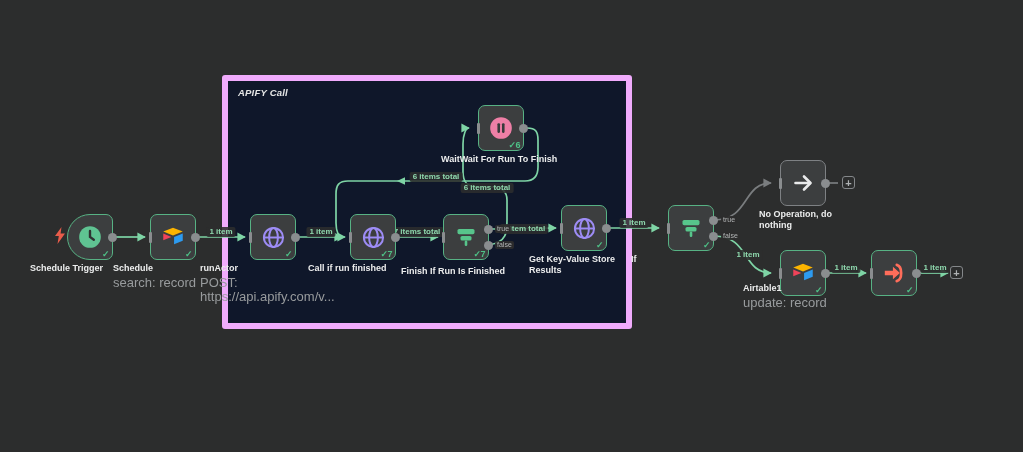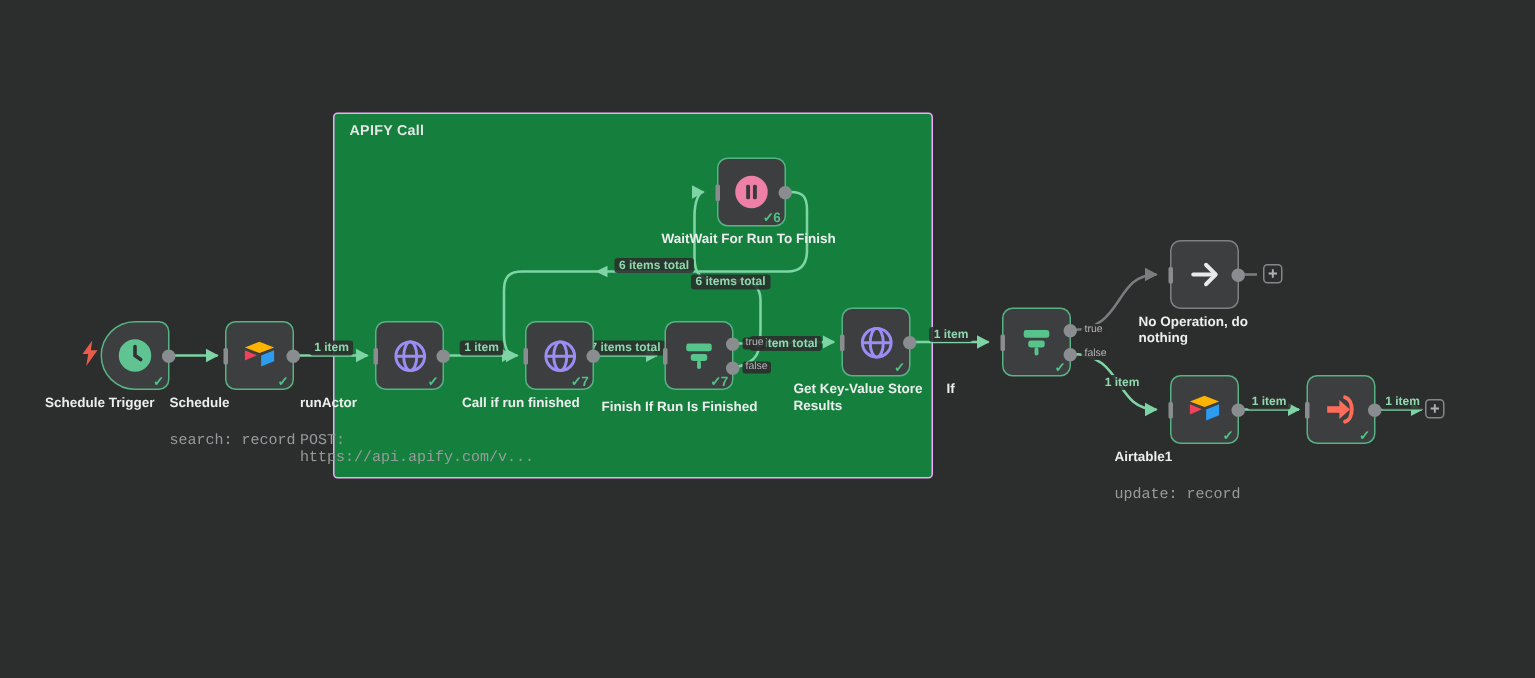--- a/index.html
+++ b/index.html
@@ -1,32 +1,32 @@
 <!DOCTYPE html>
 <html><head>
 <meta charset="utf-8">
 <style>
   html,body{margin:0;padding:0;background:#232424;}
   .canvas{position:relative;width:1023px;height:452px;background:#2c2d2d;overflow:hidden;
           font-family:"Liberation Sans",sans-serif;}
-  .frame{position:absolute;background:#15803d;border:1px solid #f0abfc;border-radius:3px;}
+  .frame{position:absolute;background:#0f172a;border:6px solid #f0abfc;border-radius:3px;font-style:italic;}
   .frame-title{position:absolute;left:10px;top:6px;font-size:9.5px;font-weight:700;color:#e4e5e5;letter-spacing:.2px;}
   svg.wires{position:absolute;left:0;top:0;pointer-events:none;}
   .node{position:absolute;width:46px;height:46px;background:#3c3e3f;border:1.6px solid #57b284;
         border-radius:7px;box-sizing:border-box;display:flex;align-items:center;justify-content:center;}
   .node.trigger{border-radius:23px 7px 7px 23px;}
   .node.gray{border-color:#7e8184;}
   .in-port{position:absolute;left:-2.5px;top:17px;width:3.5px;height:11px;background:#8a8d8f;border-radius:1px;}
   .out-port{position:absolute;right:-4.5px;width:9px;height:9px;border-radius:50%;background:#8a8d8f;}
   .op-single{top:18px;}
   .op-a{top:10px;} .op-b{top:26px;}
   .check{position:absolute;right:3px;bottom:0px;font-size:9px;font-weight:700;color:#4ec287;letter-spacing:-.5px;}
   .ntitle{position:absolute;text-align:left;color:#eceded;}
   .ntitle .t{font-size:9px;font-weight:700;line-height:1.18;}
-  .ntitle .s{font-size:10px;color:#989b9d;margin-top:15px;line-height:1.1;font-family:Liberation Mono, monospace;}
+  .ntitle .s{font-size:13px;color:#989b9d;margin-top:2px;line-height:1.1;}
   .elabel{position:absolute;transform:translate(-50%,-50%);font-size:8px;font-weight:700;color:#8fd9ae;
           background:rgba(44,45,45,.88);padding:0 3px;border-radius:2px;line-height:10px;white-space:nowrap;}
   .plabel{position:absolute;transform:translate(0,-50%);font-size:7px;color:#b2b5b6;
           background:rgba(44,45,45,.92);padding:0 2px;border-radius:2px;line-height:8px;white-space:nowrap;}
   .plus{position:absolute;width:13px;height:13px;border:1.5px solid #84878a;border-radius:3px;
         color:#aeb1b3;font-size:11px;line-height:12px;text-align:center;box-sizing:border-box;
         background:#2c2d2d;font-weight:700;}
 </style>
 </head>
 <body>
@@ -222,21 +222,21 @@
   <div class="node" style="left:780px;top:250px">
     <span class="in-port"></span>
     <svg width="26" height="26" viewBox="0 0 24 24">
       <polygon points="12,3.5 21,7 12,10.5 3,7" fill="#fcb400"></polygon>
       <polygon points="13,12 21,8.8 21,15.5 13,18.7" fill="#2d9bf0"></polygon>
       <polygon points="3,8.8 10.5,11.9 3,15" fill="#f0435a"></polygon>
     </svg>
     <span class="out-port op-single"></span>
     <span class="check">✓</span>
   </div>
-  <div class="ntitle" style="left:743px;top:299px;width:120px">
+  <div class="ntitle" style="left:743px;top:283px;width:120px">
     <div class="t">Airtable1</div>
       <div class="s">update: record</div>
   </div>
 
   <div class="node" style="left:871px;top:250px">
     <span class="in-port"></span>
     <svg width="26" height="26" viewBox="0 0 24 24">
       <path d="M3.5 10 H11 V6.2 L17.5 12 L11 17.8 V14 H3.5 Z" fill="#ff6d5a"></path>
       <path d="M14.5 4.5 C20 6 20 18 14.5 19.5" fill="none" stroke="#ff6d5a" stroke-width="2.4" stroke-linecap="round"></path>
     </svg>

